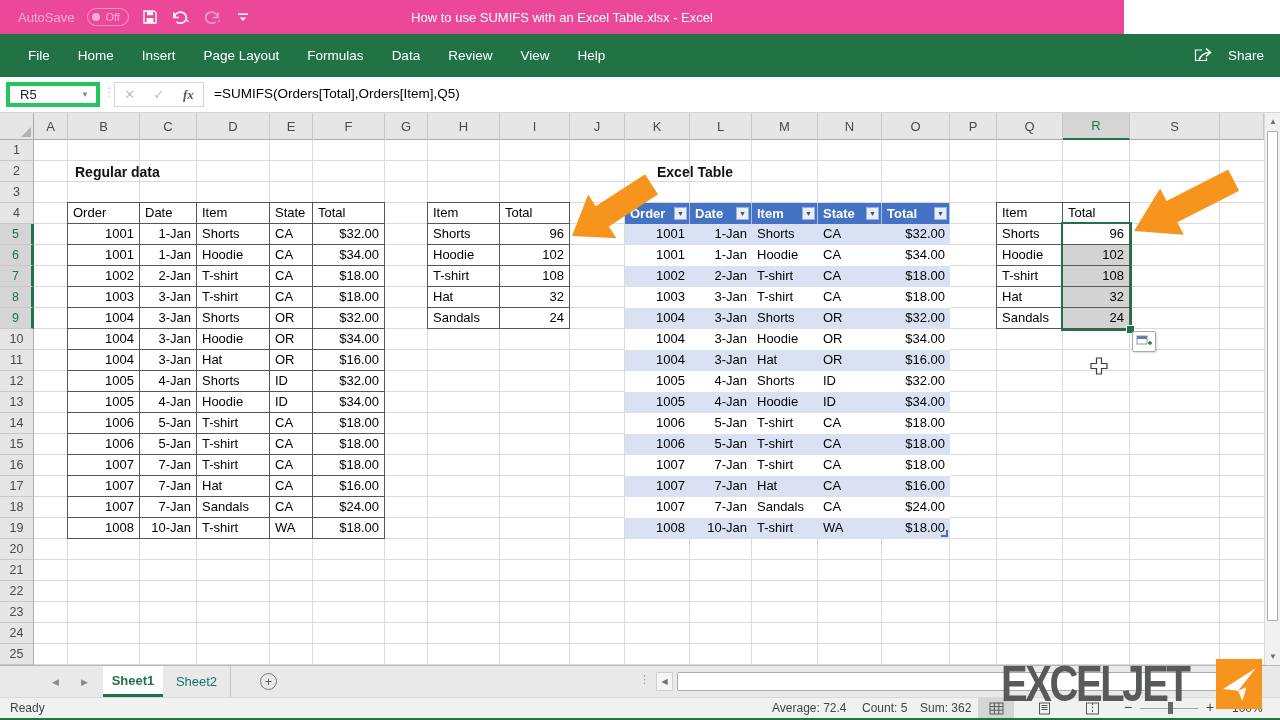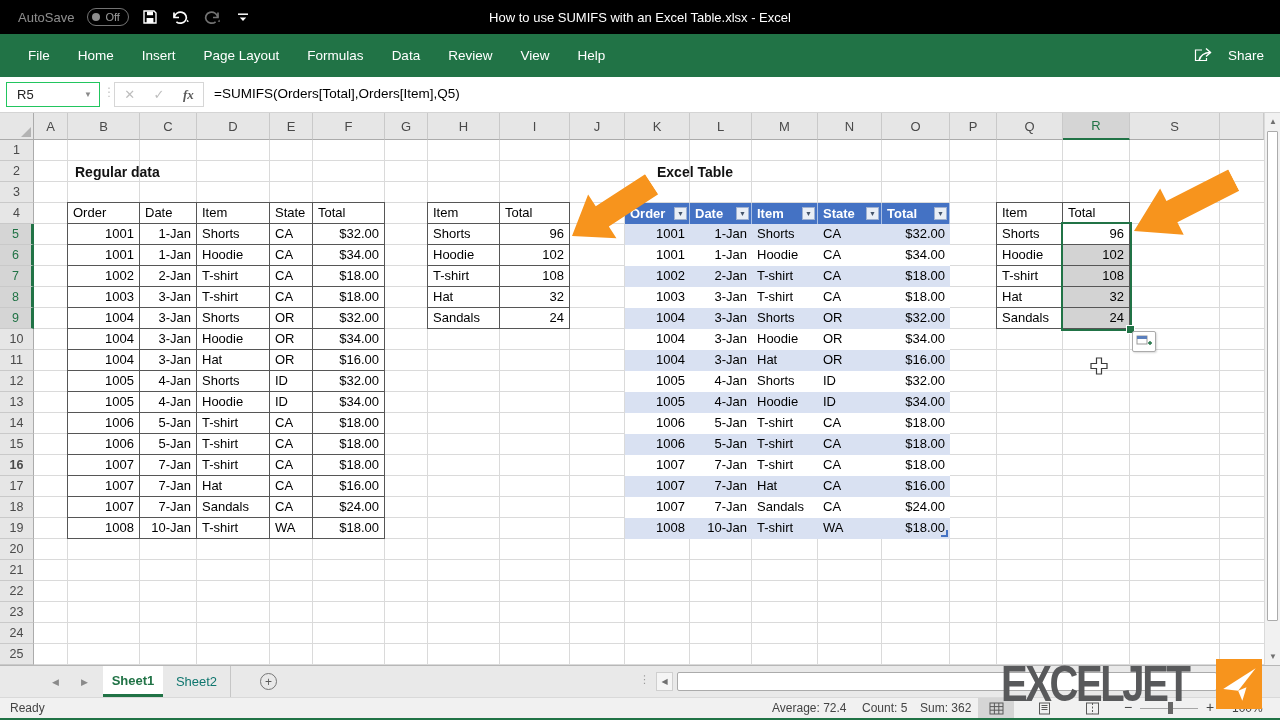--- a/index.html
+++ b/index.html
@@ -1,40 +1,40 @@
 <!DOCTYPE html>
 <html><head>
 <meta charset="utf-8">
 <style>
   html,body{margin:0;padding:0;}
   body{width:1280px;height:720px;overflow:hidden;font-family:"Liberation Sans",sans-serif;-webkit-font-smoothing:antialiased;}
   .app{position:relative;width:1280px;height:720px;background:#fff;overflow:hidden;}
 
   
-  .titlebar{position:absolute;left:0;top:0;width:1280px;height:34px;background:#000000;color:#fff;}
+  .titlebar{position:absolute;left:0;top:0;width:1124px;height:34px;background:#ec4899;color:#fff;}
   .tb-left{position:absolute;left:18px;top:0;height:34px;display:flex;align-items:center;gap:13px;}
   .autosave-label{color:rgba(255,255,255,.55);font-size:13px;}
   .autosave-toggle{display:flex;align-items:center;gap:5px;border:1px solid rgba(255,255,255,.45);border-radius:9px;height:16px;padding:0 8px 0 4px;color:rgba(255,255,255,.6);font-size:11px;}
   .autosave-dot{width:8px;height:8px;border-radius:50%;background:rgba(255,255,255,.55);}
   .qa-icon{display:flex;align-items:center;}
   .tb-title{position:absolute;left:0;right:0;top:0;height:34px;display:flex;align-items:center;justify-content:center;font-size:13px;pointer-events:none;}
   .tb-right{position:absolute;right:12px;top:0;height:34px;display:flex;align-items:center;gap:0;}
   .tb-right .winbtn{width:46px;height:34px;display:flex;align-items:center;justify-content:center;}
   .signin{font-size:13px;margin-right:26px;}
 
   
   .ribbon{position:absolute;left:0;top:34px;width:1280px;height:43px;background:#217346;color:#fff;}
   .ribbon-tabs{position:absolute;left:14px;top:0;height:43px;display:flex;align-items:center;}
   .ribbon-tab{padding:0 14px;font-size:13.5px;height:43px;display:flex;align-items:center;cursor:default;}
   .tellme{position:absolute;left:586px;top:0;height:43px;display:flex;align-items:center;gap:7px;font-size:13.5px;}
   .share{position:absolute;right:16px;top:0;height:43px;display:flex;align-items:center;gap:15px;font-size:13.5px;text-align:right;}
 
   
   .formulabar{position:absolute;left:0;top:77px;width:1280px;height:36px;background:#fff;border-bottom:1px solid #D4D4D4;box-sizing:border-box;}
-  .namebox{position:absolute;left:6px;top:5px;width:94px;height:25px;border:1px solid #22c55e;box-sizing:border-box;display:flex;align-items:center;background:#fff;}
+  .namebox{position:absolute;left:6px;top:5px;width:94px;height:25px;border:4px solid #22c55e;box-sizing:border-box;display:flex;align-items:center;background:#fff;}
   .namebox-text{margin-left:10px;font-size:13px;color:#222;flex:1;}
   .namebox-arrow{color:#8a8a8a;font-size:8px;margin-right:7px;}
   .fb-dots{position:absolute;left:103px;top:8px;color:#c2c2c2;font-size:12px;letter-spacing:0;}
   .fb-group{position:absolute;left:114px;top:5px;width:90px;height:25px;border:1px solid #D6D6D6;box-sizing:border-box;display:flex;align-items:center;justify-content:space-around;background:#fff;}
   .fb-x,.fb-check{color:#BDBDBD;font-size:13px;}
   .fb-fx{color:#595959;font-size:13px;font-style:italic;font-family:"Liberation Serif",serif;font-weight:bold;}
   .fb-formula{position:absolute;left:214px;top:9px;font-size:13.5px;color:#000;}
 
   
   .sheet{position:absolute;left:0;top:113px;width:1280px;height:552px;background:#fff;overflow:hidden;}
@@ -236,21 +236,21 @@
       <div class="rowhead sel" style="top: 132px; height: 21px;">6</div>
       <div class="rowhead sel" style="top: 153px; height: 21px;">7</div>
       <div class="rowhead sel" style="top: 174px; height: 21px;">8</div>
       <div class="rowhead sel" style="top: 195px; height: 21px;">9</div>
       <div class="rowhead" style="top: 216px; height: 21px;">10</div>
       <div class="rowhead" style="top: 237px; height: 21px;">11</div>
       <div class="rowhead" style="top: 258px; height: 21px;">12</div>
       <div class="rowhead" style="top: 279px; height: 21px;">13</div>
       <div class="rowhead" style="top: 300px; height: 21px;">14</div>
       <div class="rowhead" style="top: 321px; height: 21px;">15</div>
-      <div class="rowhead" style="top: 342px; height: 21px; font-weight: bold;">16</div>
+      <div class="rowhead" style="top: 342px; height: 21px;">16</div>
       <div class="rowhead" style="top: 363px; height: 21px;">17</div>
       <div class="rowhead" style="top: 384px; height: 21px;">18</div>
       <div class="rowhead" style="top: 405px; height: 21px;">19</div>
       <div class="rowhead" style="top: 426px; height: 21px;">20</div>
       <div class="rowhead" style="top: 447px; height: 21px;">21</div>
       <div class="rowhead" style="top: 468px; height: 21px;">22</div>
       <div class="rowhead" style="top: 489px; height: 21px;">23</div>
       <div class="rowhead" style="top: 510px; height: 21px;">24</div>
       <div class="rowhead" style="top: 531px; height: 21px;">25</div>
       <div class="sec-label" style="left: 75px; top: 51px;">Regular data</div>

